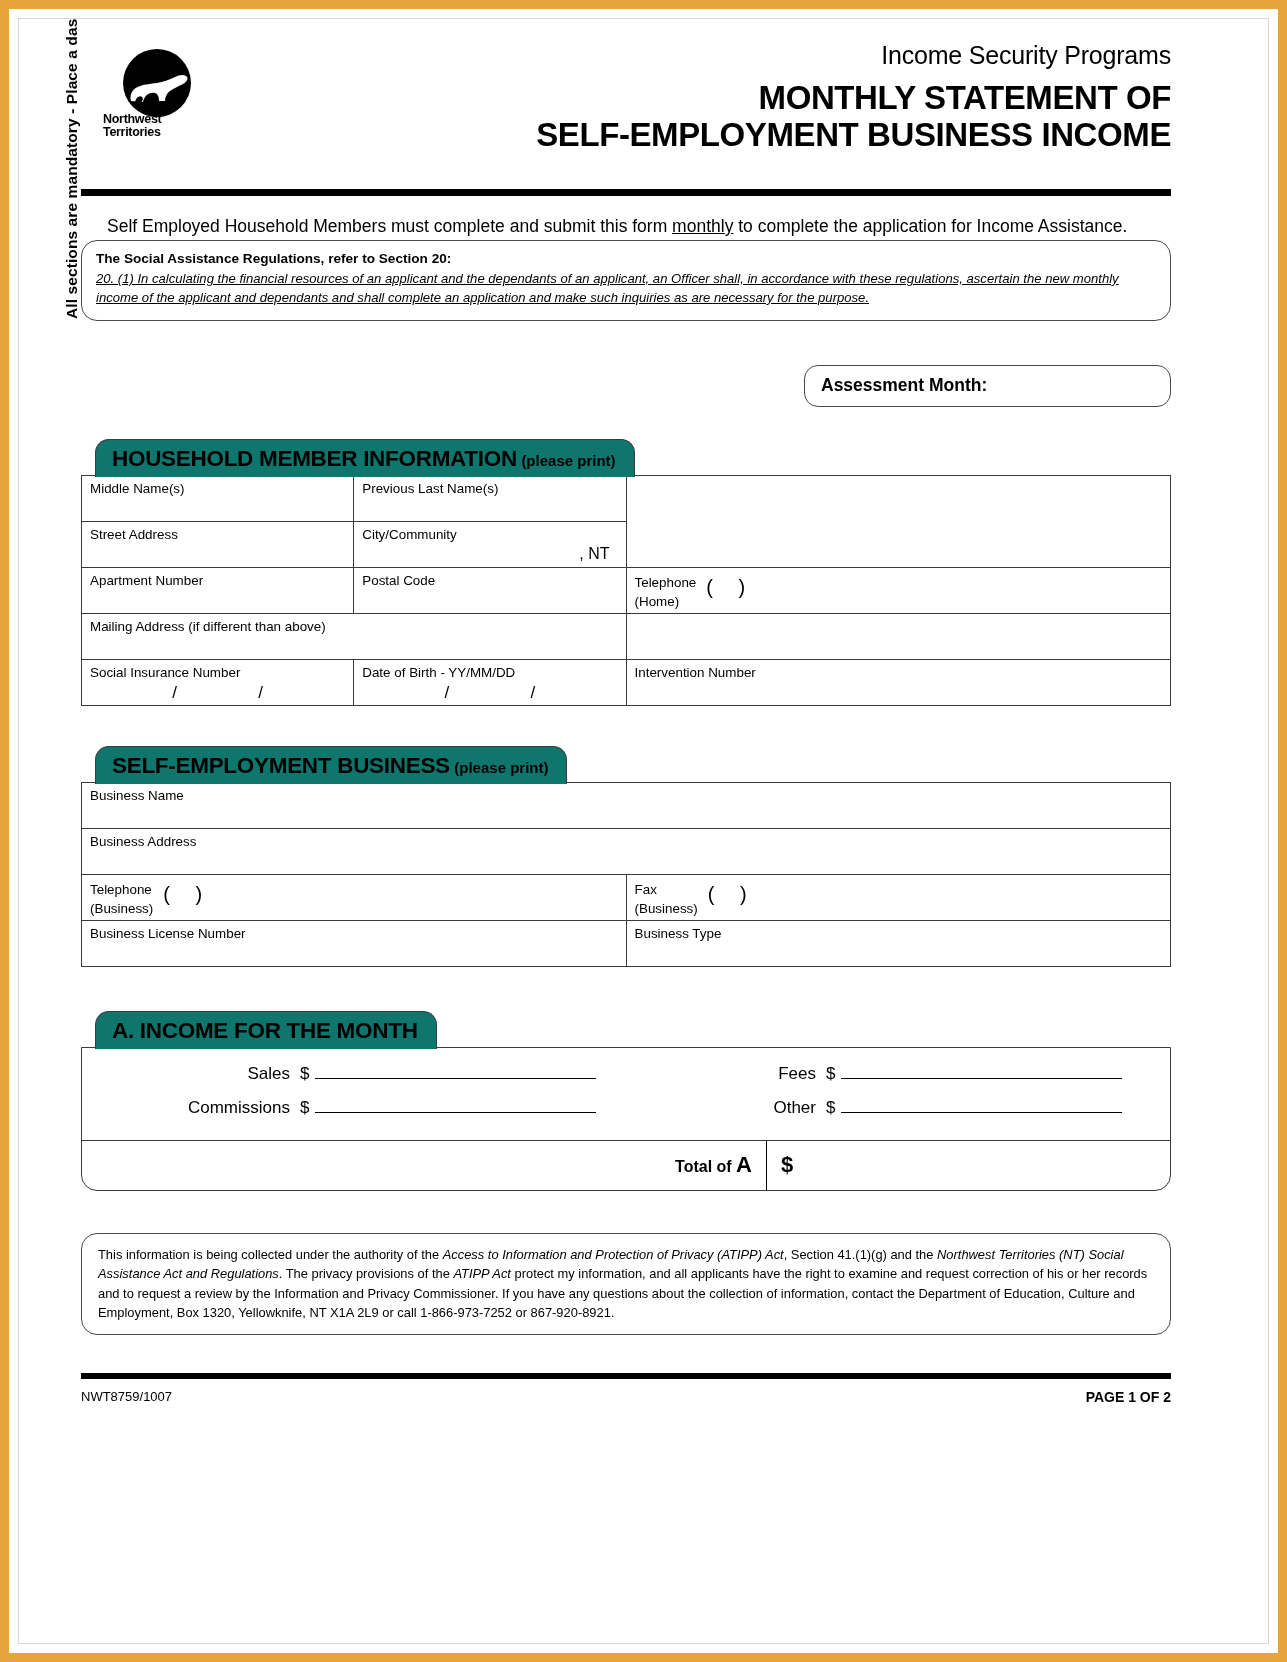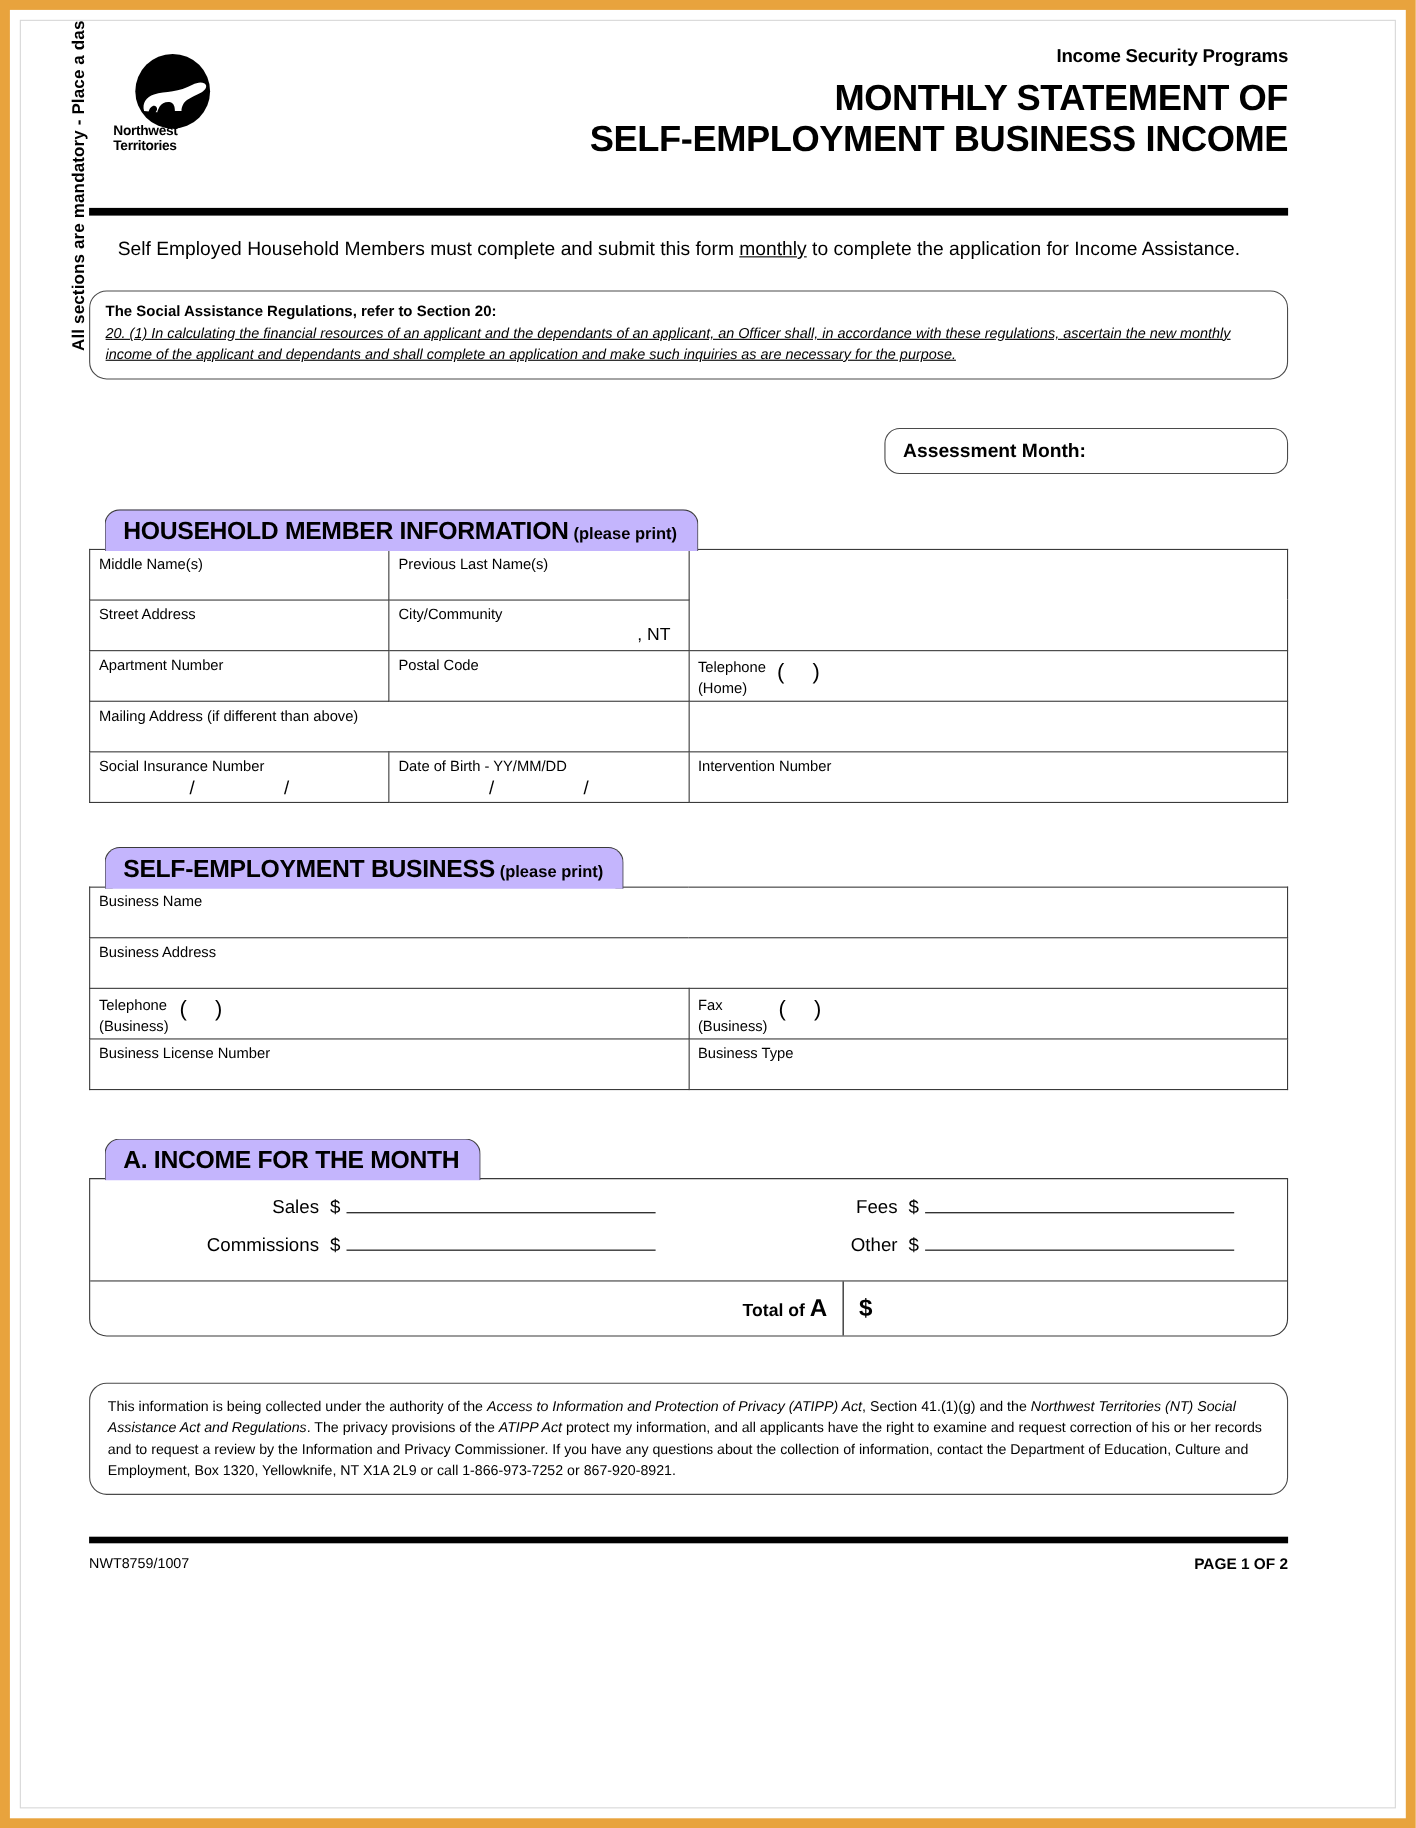--- a/index.html
+++ b/index.html
@@ -61,21 +61,21 @@
   }
   .logo .bear{ position:absolute; left:20px; top:12px; }
   .logo .wordmark{
     position:absolute; left:0; top:64px;
     font-size:12.5px; font-weight:bold; line-height:1.02;
     letter-spacing:-.3px;
   }
   .head-text{
     position:absolute; right:0; top:8px; text-align:right;
   }
-  .prog{ font-size:17px; font-weight:bold; letter-spacing:-.2px;}
+  .prog{ font-size:25px; font-weight:normal; letter-spacing:-.2px;}
   .title1, .title2{
     font-size:33px; font-weight:bold; line-height:1.12;
     letter-spacing:-.4px;
   }
   .title1{ margin-top:10px; }
   .rule-thick{
     height:7px; background:#000; margin-top:6px;
   }
 
   
@@ -83,21 +83,20 @@
     font-size:17.5px; line-height:1.48;
     margin:18px 26px 0 26px;
     text-align:justify;
   }
   .intro u{ text-decoration:underline; }
 
   
   .panel{
     border:1.4px solid #4a4a4a;
     border-radius:16px;
-    margin-top:24px;
     padding:10px 14px 12px 14px;
   }
   .reg-title{ font-size:13.6px; font-weight:bold; margin-bottom:4px;}
   .reg-body{
     font-size:13.1px; font-style:italic; line-height:1.45;
     text-decoration:underline;
   }
 
   
   .assess-wrap{ margin-top:44px; display:flex; justify-content:flex-end;}
@@ -109,21 +108,21 @@
   }
 
   
   .sec{ margin-top:32px; position:relative; }
   .sec-tab{
     display:inline-block;
     border:1.4px solid #3a3a3a;
     border-bottom:none;
     border-radius:14px 14px 0 0;
     padding:6px 18px 5px 16px;
-    background:#c4b5fd;
+    background:#0f766e;
     position:relative; z-index:3;
     margin-left:14px;
   }
   .sec-tab .big{ font-size:22.5px; font-weight:bold; letter-spacing:-.3px;}
   .sec-tab .small{ font-size:15px; font-weight:bold; }
 
   
   table.form{
     width:100%; border-collapse:collapse;
     border:1.4px solid #3a3a3a;

